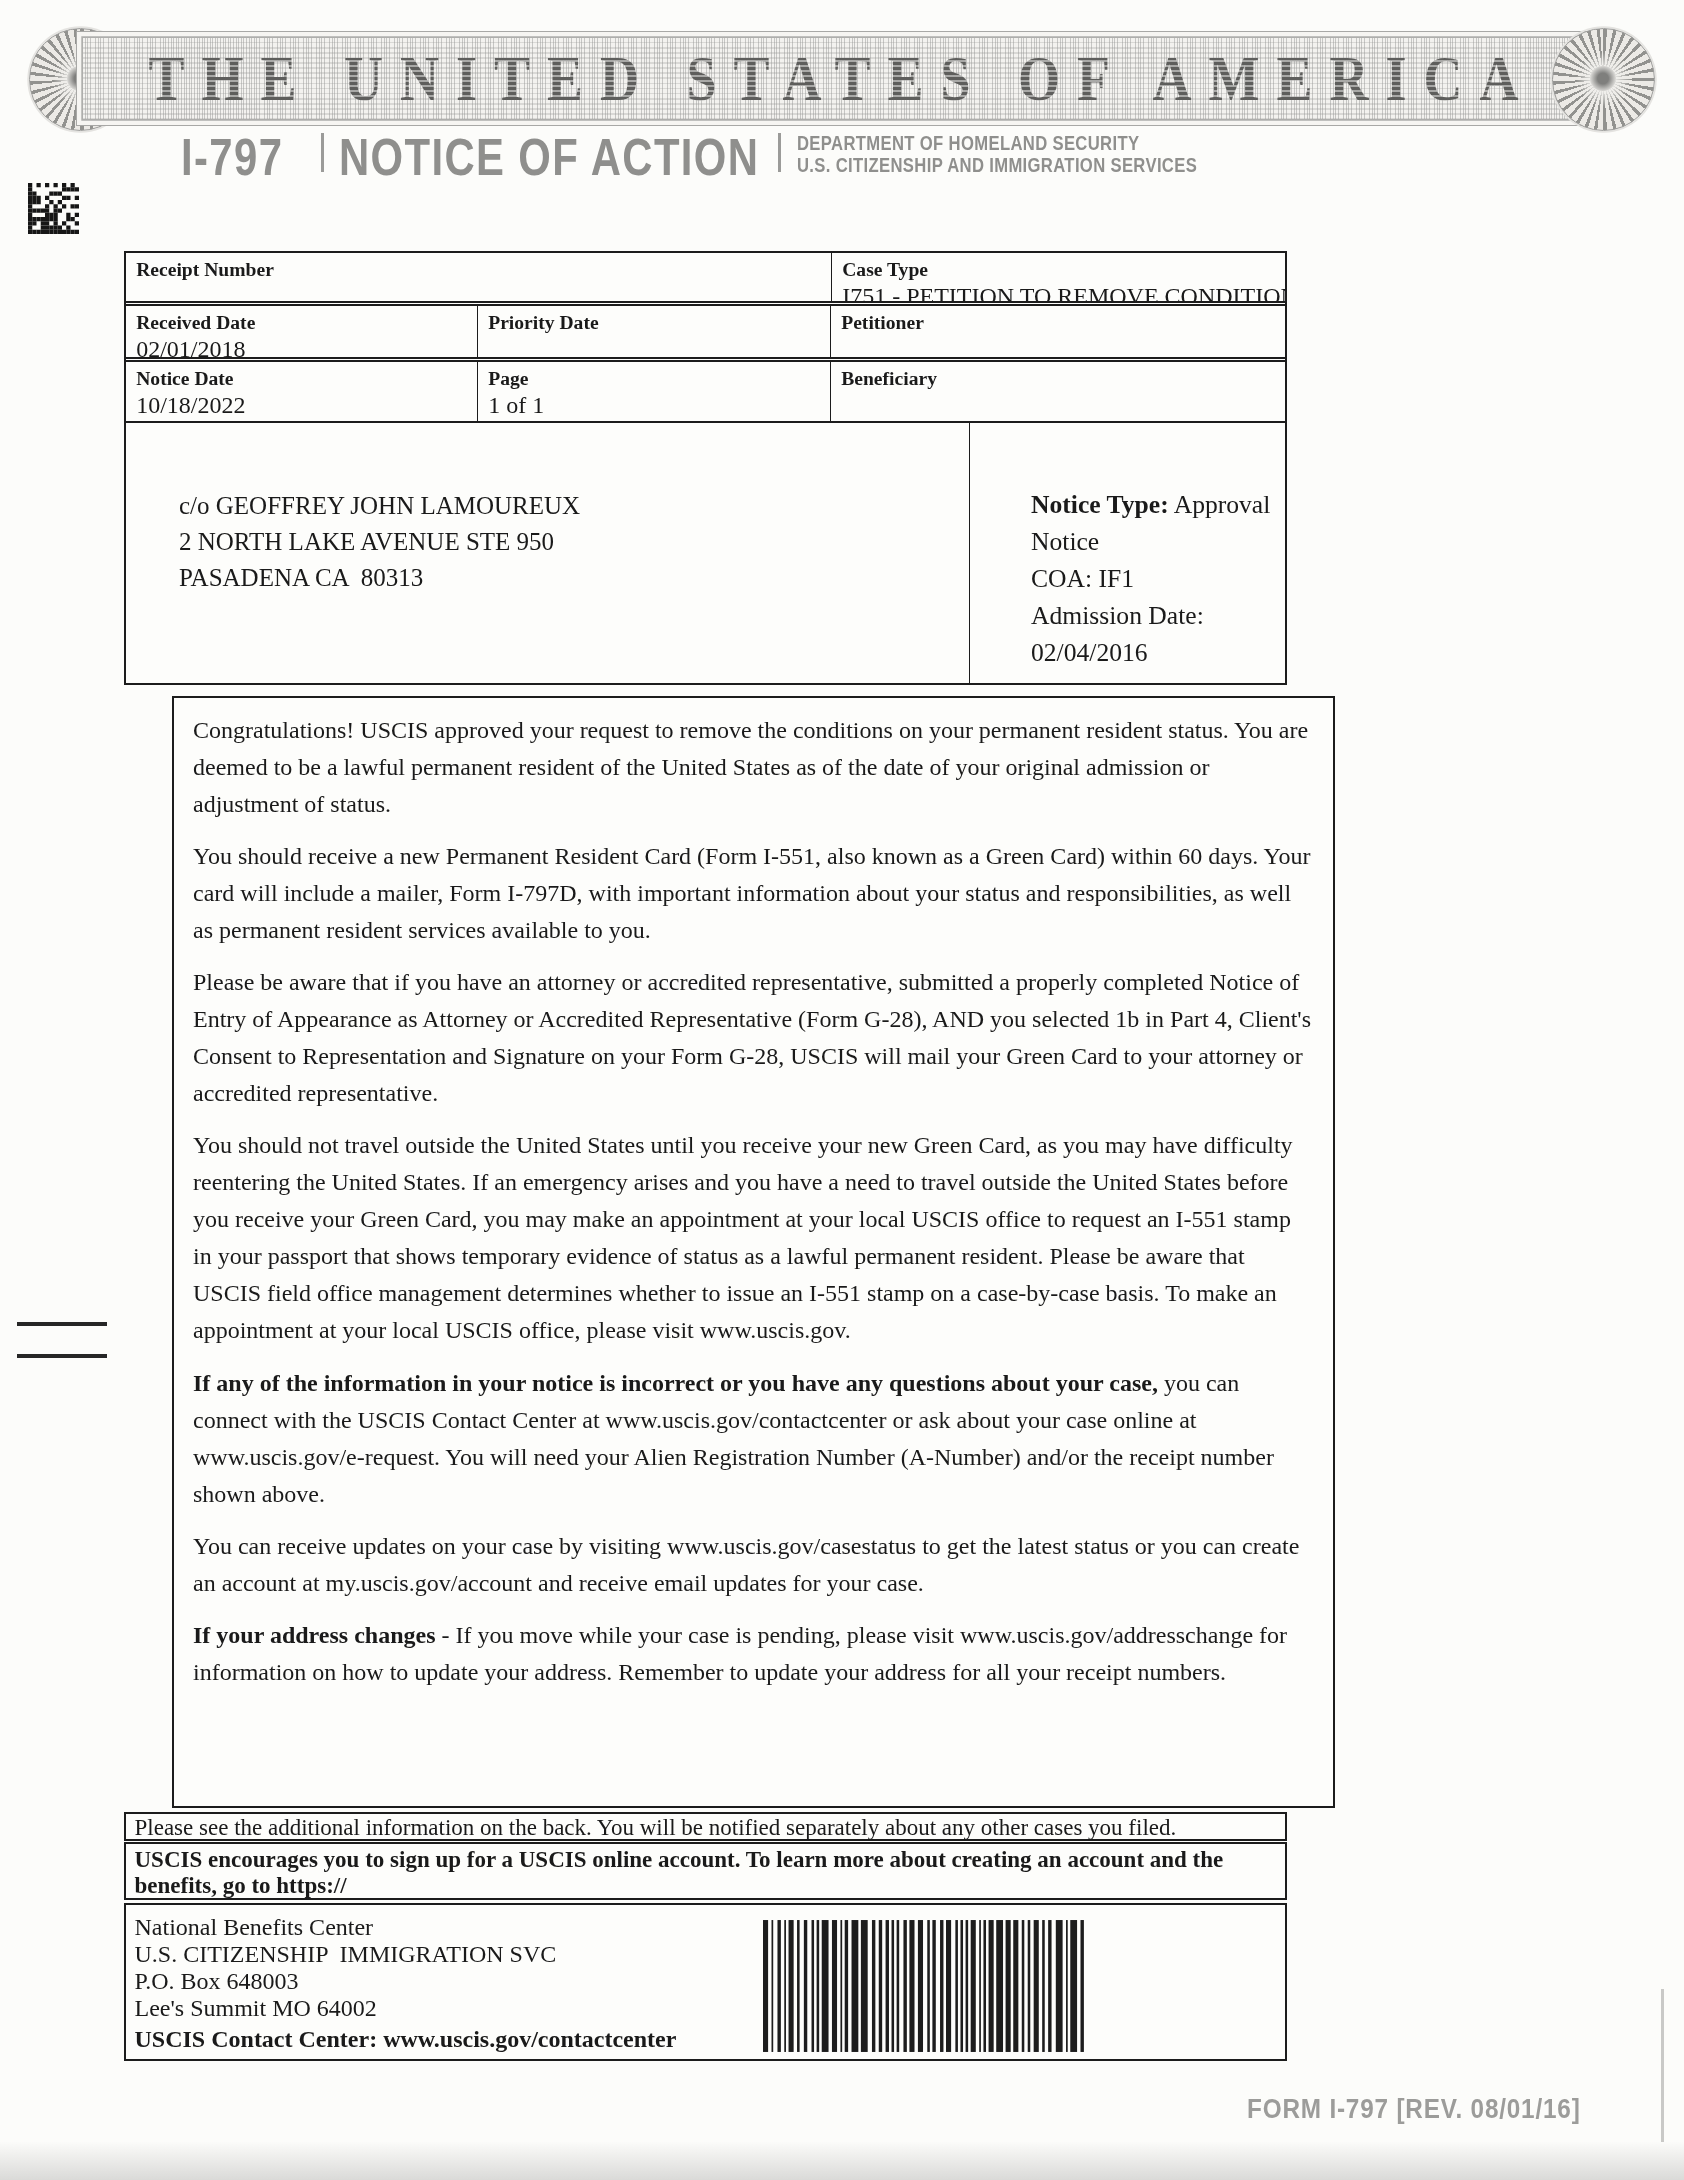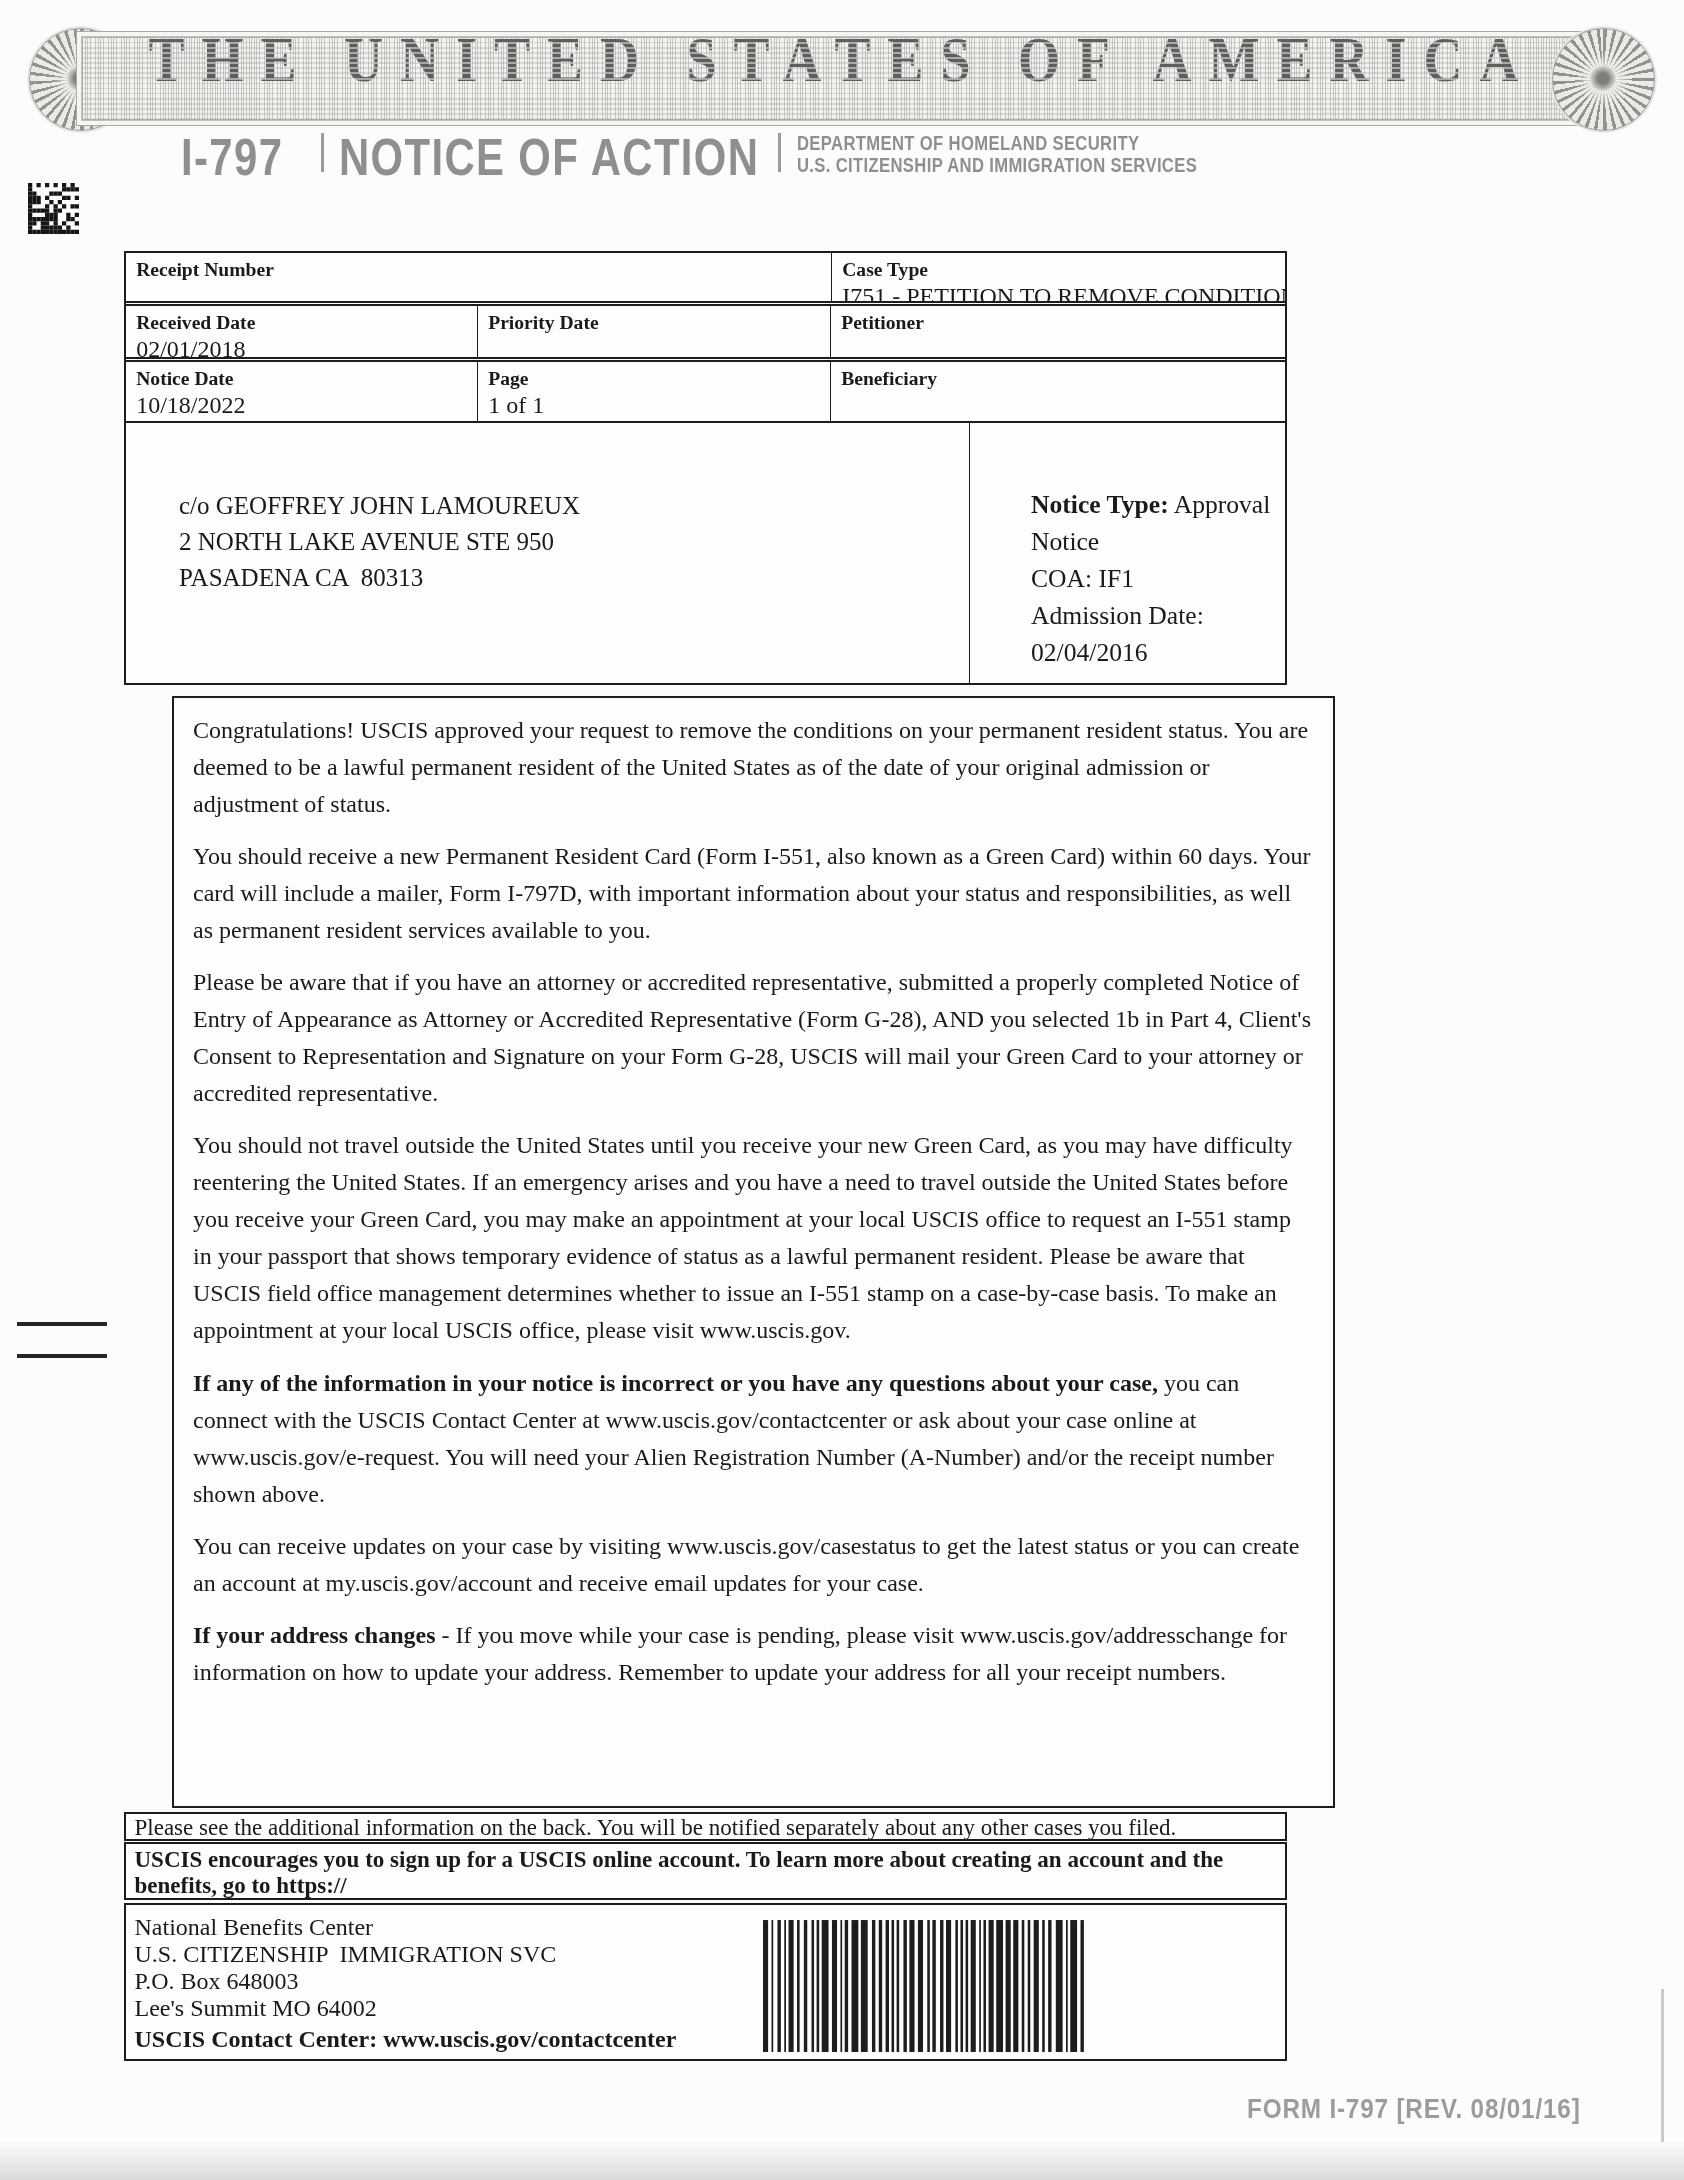--- a/index.html
+++ b/index.html
@@ -15,21 +15,21 @@
 
   
   .banner{position:absolute;left:32px;top:31px;width:1620px;height:95px;}
   .band{
     position:absolute;left:44px;right:44px;top:0;bottom:0;
     background:
       repeating-linear-gradient(0deg, rgba(150,150,148,.28) 0 1.7px, rgba(0,0,0,0) 1.7px 5.1px),
       repeating-linear-gradient(90deg, #c6c6c4 0 0.9px, #f3f2ef 0.9px 2.6px);
     border:1.7px solid #a8a8a6;
     box-shadow: inset 0 0 0 4.3px #f6f5f2, inset 0 0 0 6px #aeaeac;
-    display:flex;justify-content:center;
+    display:flex;align-items:center;justify-content:center;
   }
   .band-text{
     font-family:"Liberation Serif", serif;
     font-weight:bold;
     font-size:54px;
     letter-spacing:17px;
     transform:scaleY(1.18);
     white-space:nowrap;
     background-image:repeating-linear-gradient(0deg,#5e5e5c 0 2.6px,#a9a9a7 2.6px 4.3px);
     -webkit-background-clip:text;

